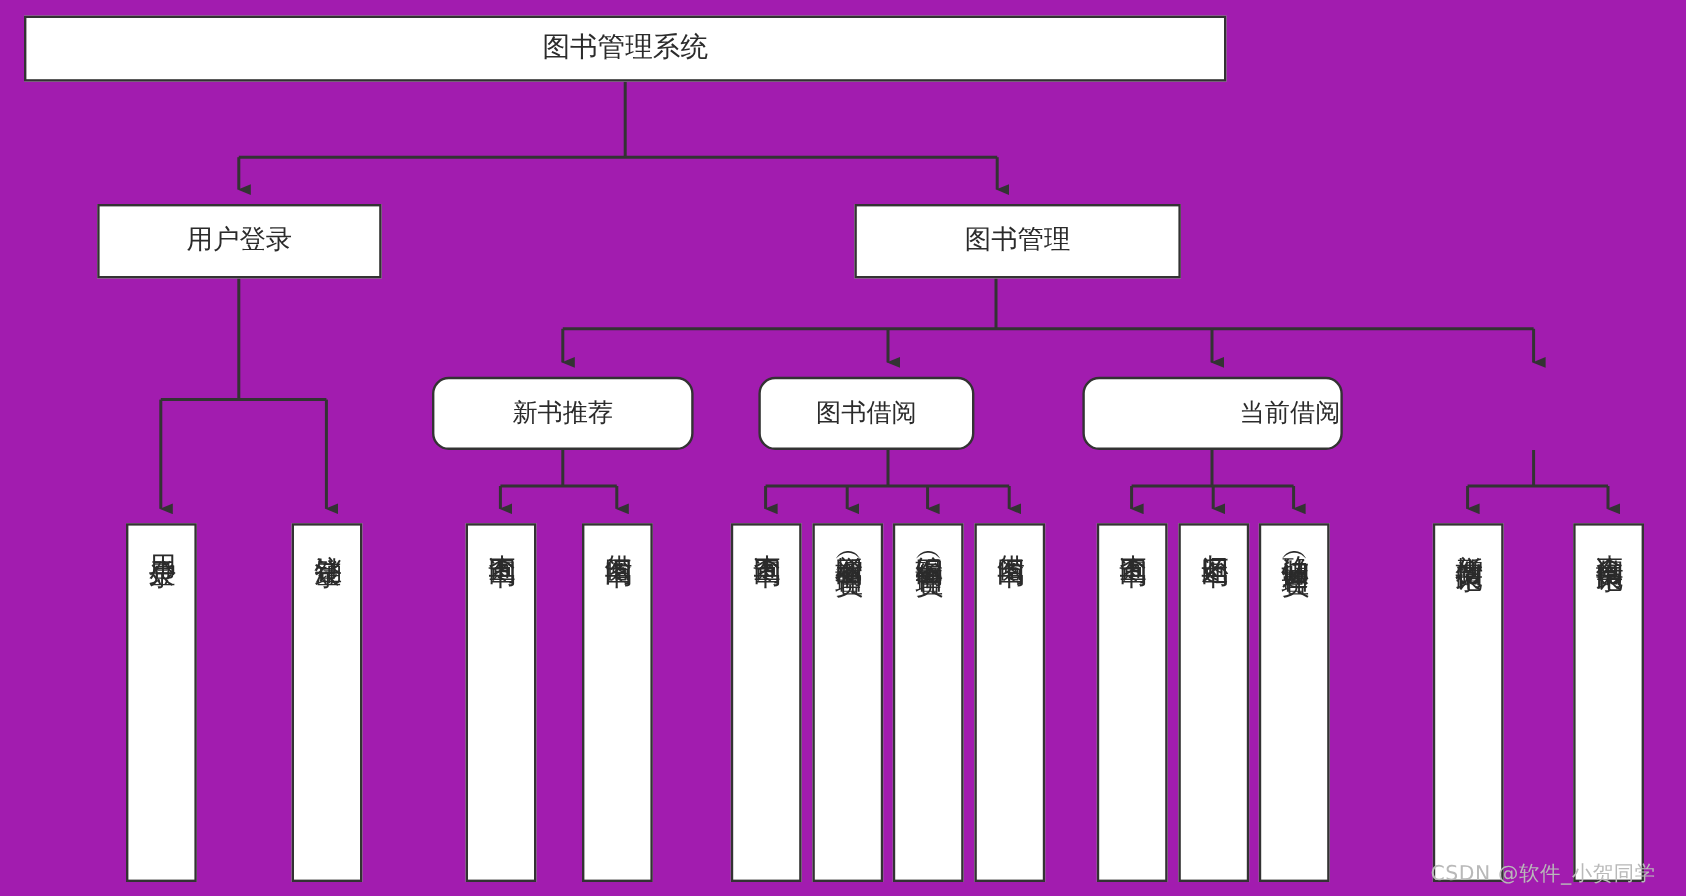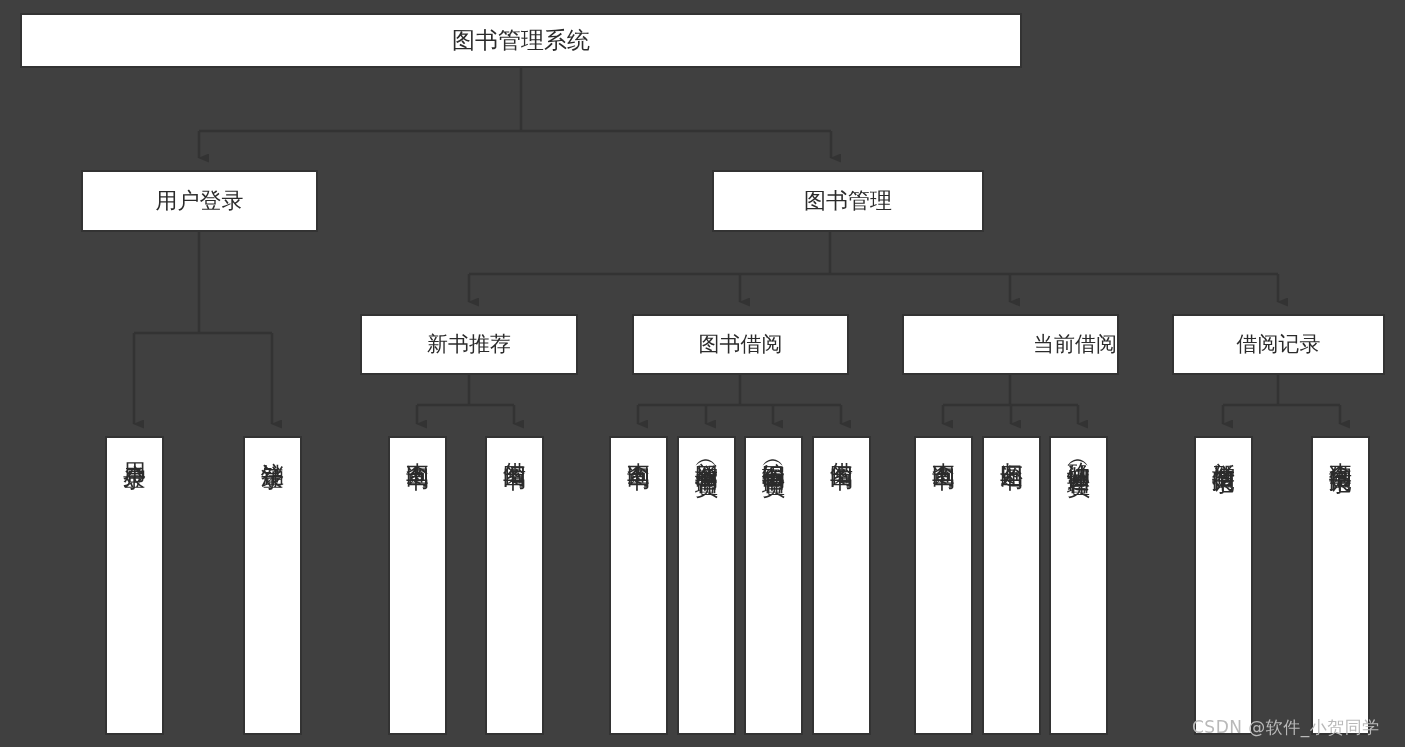--- a/index.html
+++ b/index.html
@@ -8,21 +8,21 @@
     padding: 0;
     background: #ffffff;
   }
   body {
     font-family: "DejaVu Sans", "Liberation Sans", sans-serif;
   }
   #diagram-root {
     position: relative;
     width: 1405px;
     height: 747px;
-    background: #404040;
+    background: #a21caf;
     overflow: hidden;
   }
   #edge-layer {
     position: absolute;
     left: 0;
     top: 0;
     width: 1405px;
     height: 747px;
     pointer-events: none;
   }
@@ -39,21 +39,21 @@
   .node .node-label {
     display: block;
     text-align: center;
     line-height: 1.12;
     white-space: nowrap;
   }
   
   .node.level-root { font-size: 23px; }
   
   .node.level-1 { font-size: 22px; }
-  .node.level-2 { font-size: 21px; }
+  .node.level-2 { font-size: 21px; border-radius: 14px; }
   
   .node.level-3 {
     align-items: flex-start;
     justify-content: center;
     padding-top: 6px;
   }
   .node.level-3 .node-label {
     writing-mode: vertical-rl;
     text-orientation: upright;
     font-size: 23px;
@@ -131,28 +131,25 @@
   <div class="node level-1" style="left:81px; top:170px; width:237px; height:62px;">
     <span class="node-label">用户登录</span>
   </div>
   <div class="node level-1" style="left:712px; top:170px; width:272px; height:62px;">
     <span class="node-label">图书管理</span>
   </div>
 
   <div class="node level-2" style="left:360px; top:314px; width:218px; height:61px;">
     <span class="node-label">新书推荐</span>
   </div>
-  <div class="node level-2" style="left:632px; top:314px; width:217px; height:61px;">
+  <div class="node level-2" style="left:632px; top:314px; width:180px; height:61px;">
     <span class="node-label">图书借阅</span>
   </div>
   <div class="node level-2" style="left:902px; top:314px; width:217px; height:61px;justify-content:flex-end;">
     <span class="node-label">当前借阅</span>
-  </div>
-  <div class="node level-2" style="left:1172px; top:314px; width:213px; height:61px;">
-    <span class="node-label">借阅记录</span>
   </div>
 
   <div class="node level-3" style="left:105px; top:436px; width:59px; height:299px;">
     <span class="node-label">用户登录</span>
   </div>
   <div class="node level-3" style="left:243px; top:436px; width:59px; height:299px;">
     <span class="node-label">注销登录</span>
   </div>
 
   <div class="node level-3" style="left:388px; top:436px; width:59px; height:299px;">

